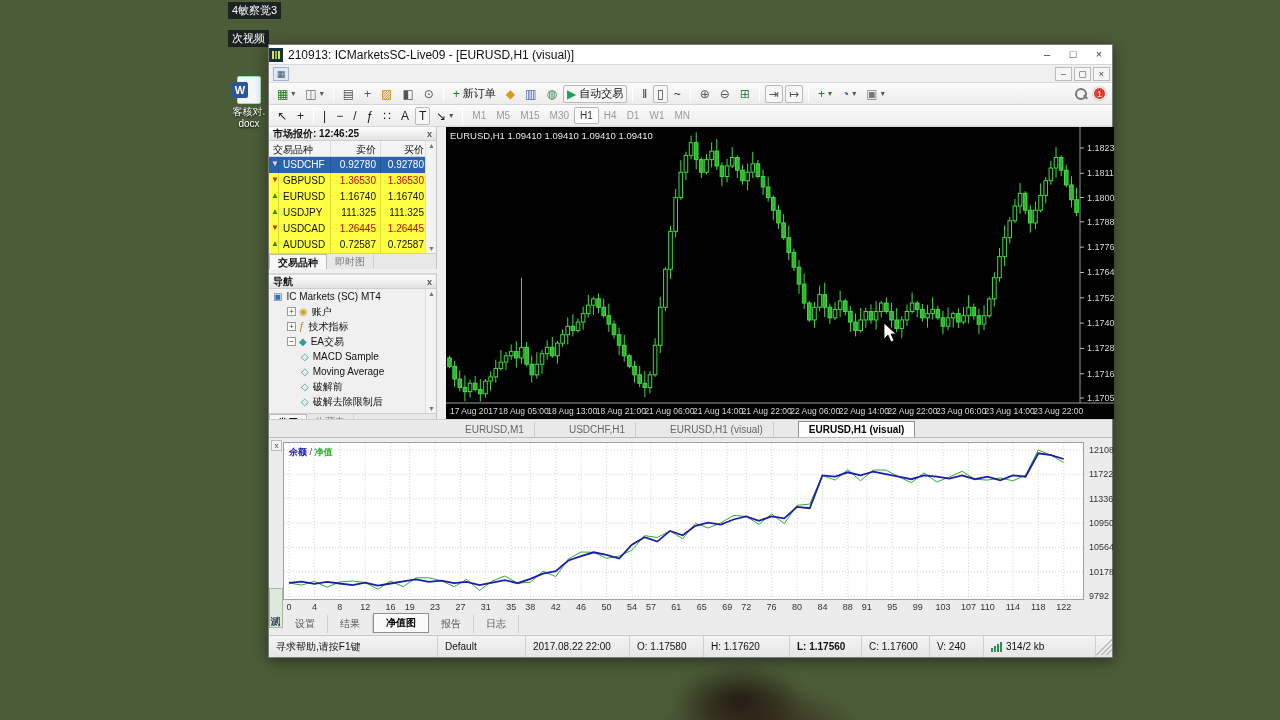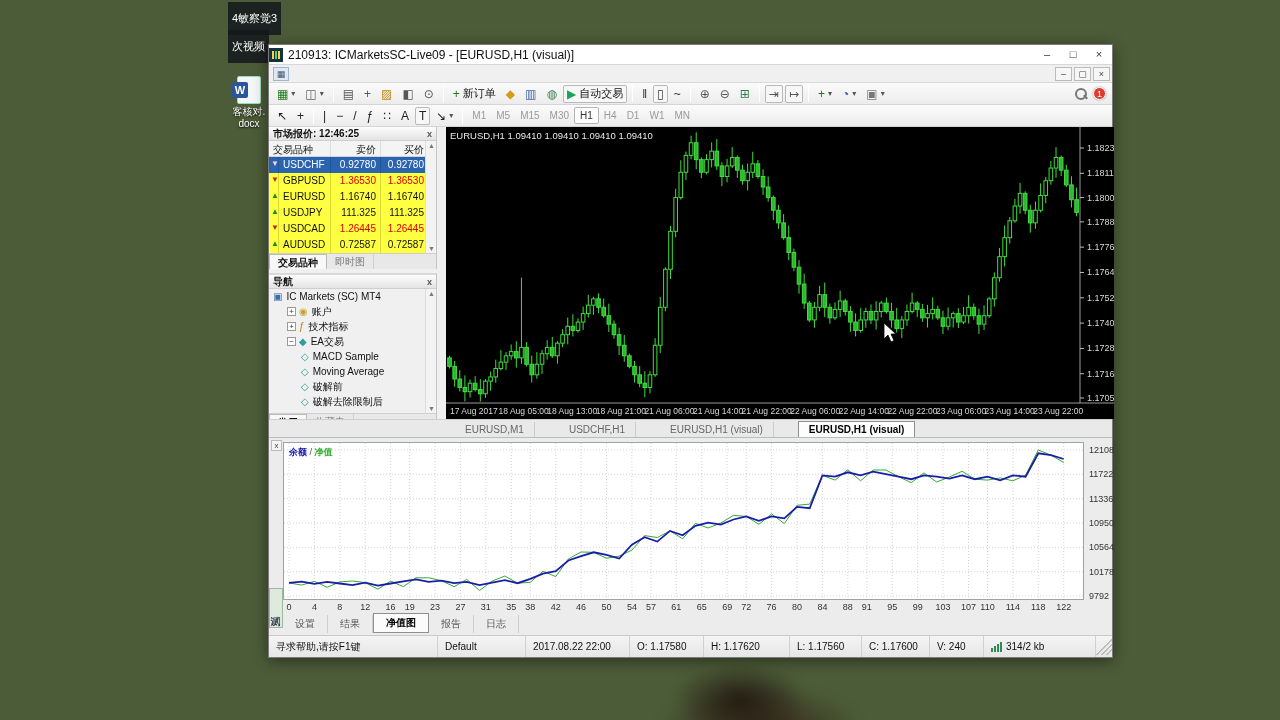--- a/index.html
+++ b/index.html
@@ -14,21 +14,21 @@
       radial-gradient(150px 130px at 110px 600px,#8aa83c 0%,rgba(138,168,60,0) 70%),
       radial-gradient(170px 150px at 1200px 140px,#d0cf58 0%,rgba(208,207,88,0) 70%),
       radial-gradient(160px 150px at 1230px 420px,#9fb944 0%,rgba(159,185,68,0) 70%),
       radial-gradient(200px 160px at 1180px 660px,#3c5a22 0%,rgba(60,90,34,0) 75%),
       radial-gradient(220px 140px at 330px 90px,#bcd3e4 0%,rgba(188,211,228,0) 70%),
       radial-gradient(300px 180px at 250px 500px,#3f6a2d 0%,rgba(63,106,45,0) 75%),
       linear-gradient(180deg,#7d8b50 0%,#6d8443 40%,#55702f 70%,#2e4a1c 100%);}
   .gavel{position:absolute;left:610px;top:640px;width:260px;height:160px;filter:blur(5px);
     background:radial-gradient(90px 50px at 130px 60px,#241a12 0%,rgba(36,26,18,0) 75%),
                radial-gradient(140px 60px at 150px 90px,#35241a 0%,rgba(53,36,26,0) 75%);}
-  .desk-label{position:absolute;color:#fff;font-size:11px;background:rgba(20,24,28,.85);padding:9px 4px;white-space:nowrap;}
+  .desk-label{position:absolute;color:#fff;font-size:11px;background:rgba(20,24,28,.85);padding:1px 4px;white-space:nowrap;}
   .desk-doc{position:absolute;left:232px;top:76px;width:34px;text-align:center;}
   .desk-doc .page{width:24px;height:28px;margin:0 auto;background:#f4f6f8;border:1px solid #9db;position:relative;border-radius:2px;}
   .desk-doc .page span{position:absolute;left:-6px;top:5px;width:16px;height:16px;background:#2b579a;color:#fff;font-weight:bold;font-size:11px;line-height:16px;border-radius:2px;}
   .desk-doc .cap{color:#fff;font-size:10px;text-shadow:0 1px 2px #000;line-height:12px;margin-top:2px;}
   
   .mt4{position:absolute;left:268px;top:44px;width:845px;height:614px;background:#f0f0f0;border:1px solid #7b7b7b;box-shadow:0 3px 14px rgba(0,0,0,.45);font-size:11px;color:#111;}
   .titlebar{position:absolute;left:0;top:0;right:0;height:20px;background:#fff;display:flex;align-items:center;padding:0 0;border-bottom:1px solid #d8d8d8;}
   .appicon{width:14px;height:14px;background:#15323f;margin-right:5px;display:inline-flex;align-items:center;justify-content:center;}
   .appicon i{display:block;width:8px;height:8px;background:linear-gradient(90deg,#ffd24a 0 2px,transparent 2px 3px,#5fd05f 3px 5px,transparent 5px 6px,#ffd24a 6px 8px);}
   .titlebar .t{flex:1;font-size:12px;white-space:nowrap;overflow:hidden;}
@@ -784,21 +784,21 @@
         </div>
         <div class="seg" style="width: 104px;">
           <span>2017.08.22 22:00</span>
         </div>
         <div class="seg" style="width: 74px;">
           <span>O: 1.17580</span>
         </div>
         <div class="seg" style="width: 86px;">
           <span>H: 1.17620</span>
         </div>
-        <div class="seg" style="width: 72px;">
+        <div class="seg" style="width: 72px; font-weight: bold;">
           <span>L: 1.17560</span>
         </div>
         <div class="seg" style="width: 68px;">
           <span>C: 1.17600</span>
         </div>
         <div class="seg" style="width: 54px;">
           <span>V: 240</span>
         </div>
         <div class="seg" style="width: 112px;">
           <span class="bars">

